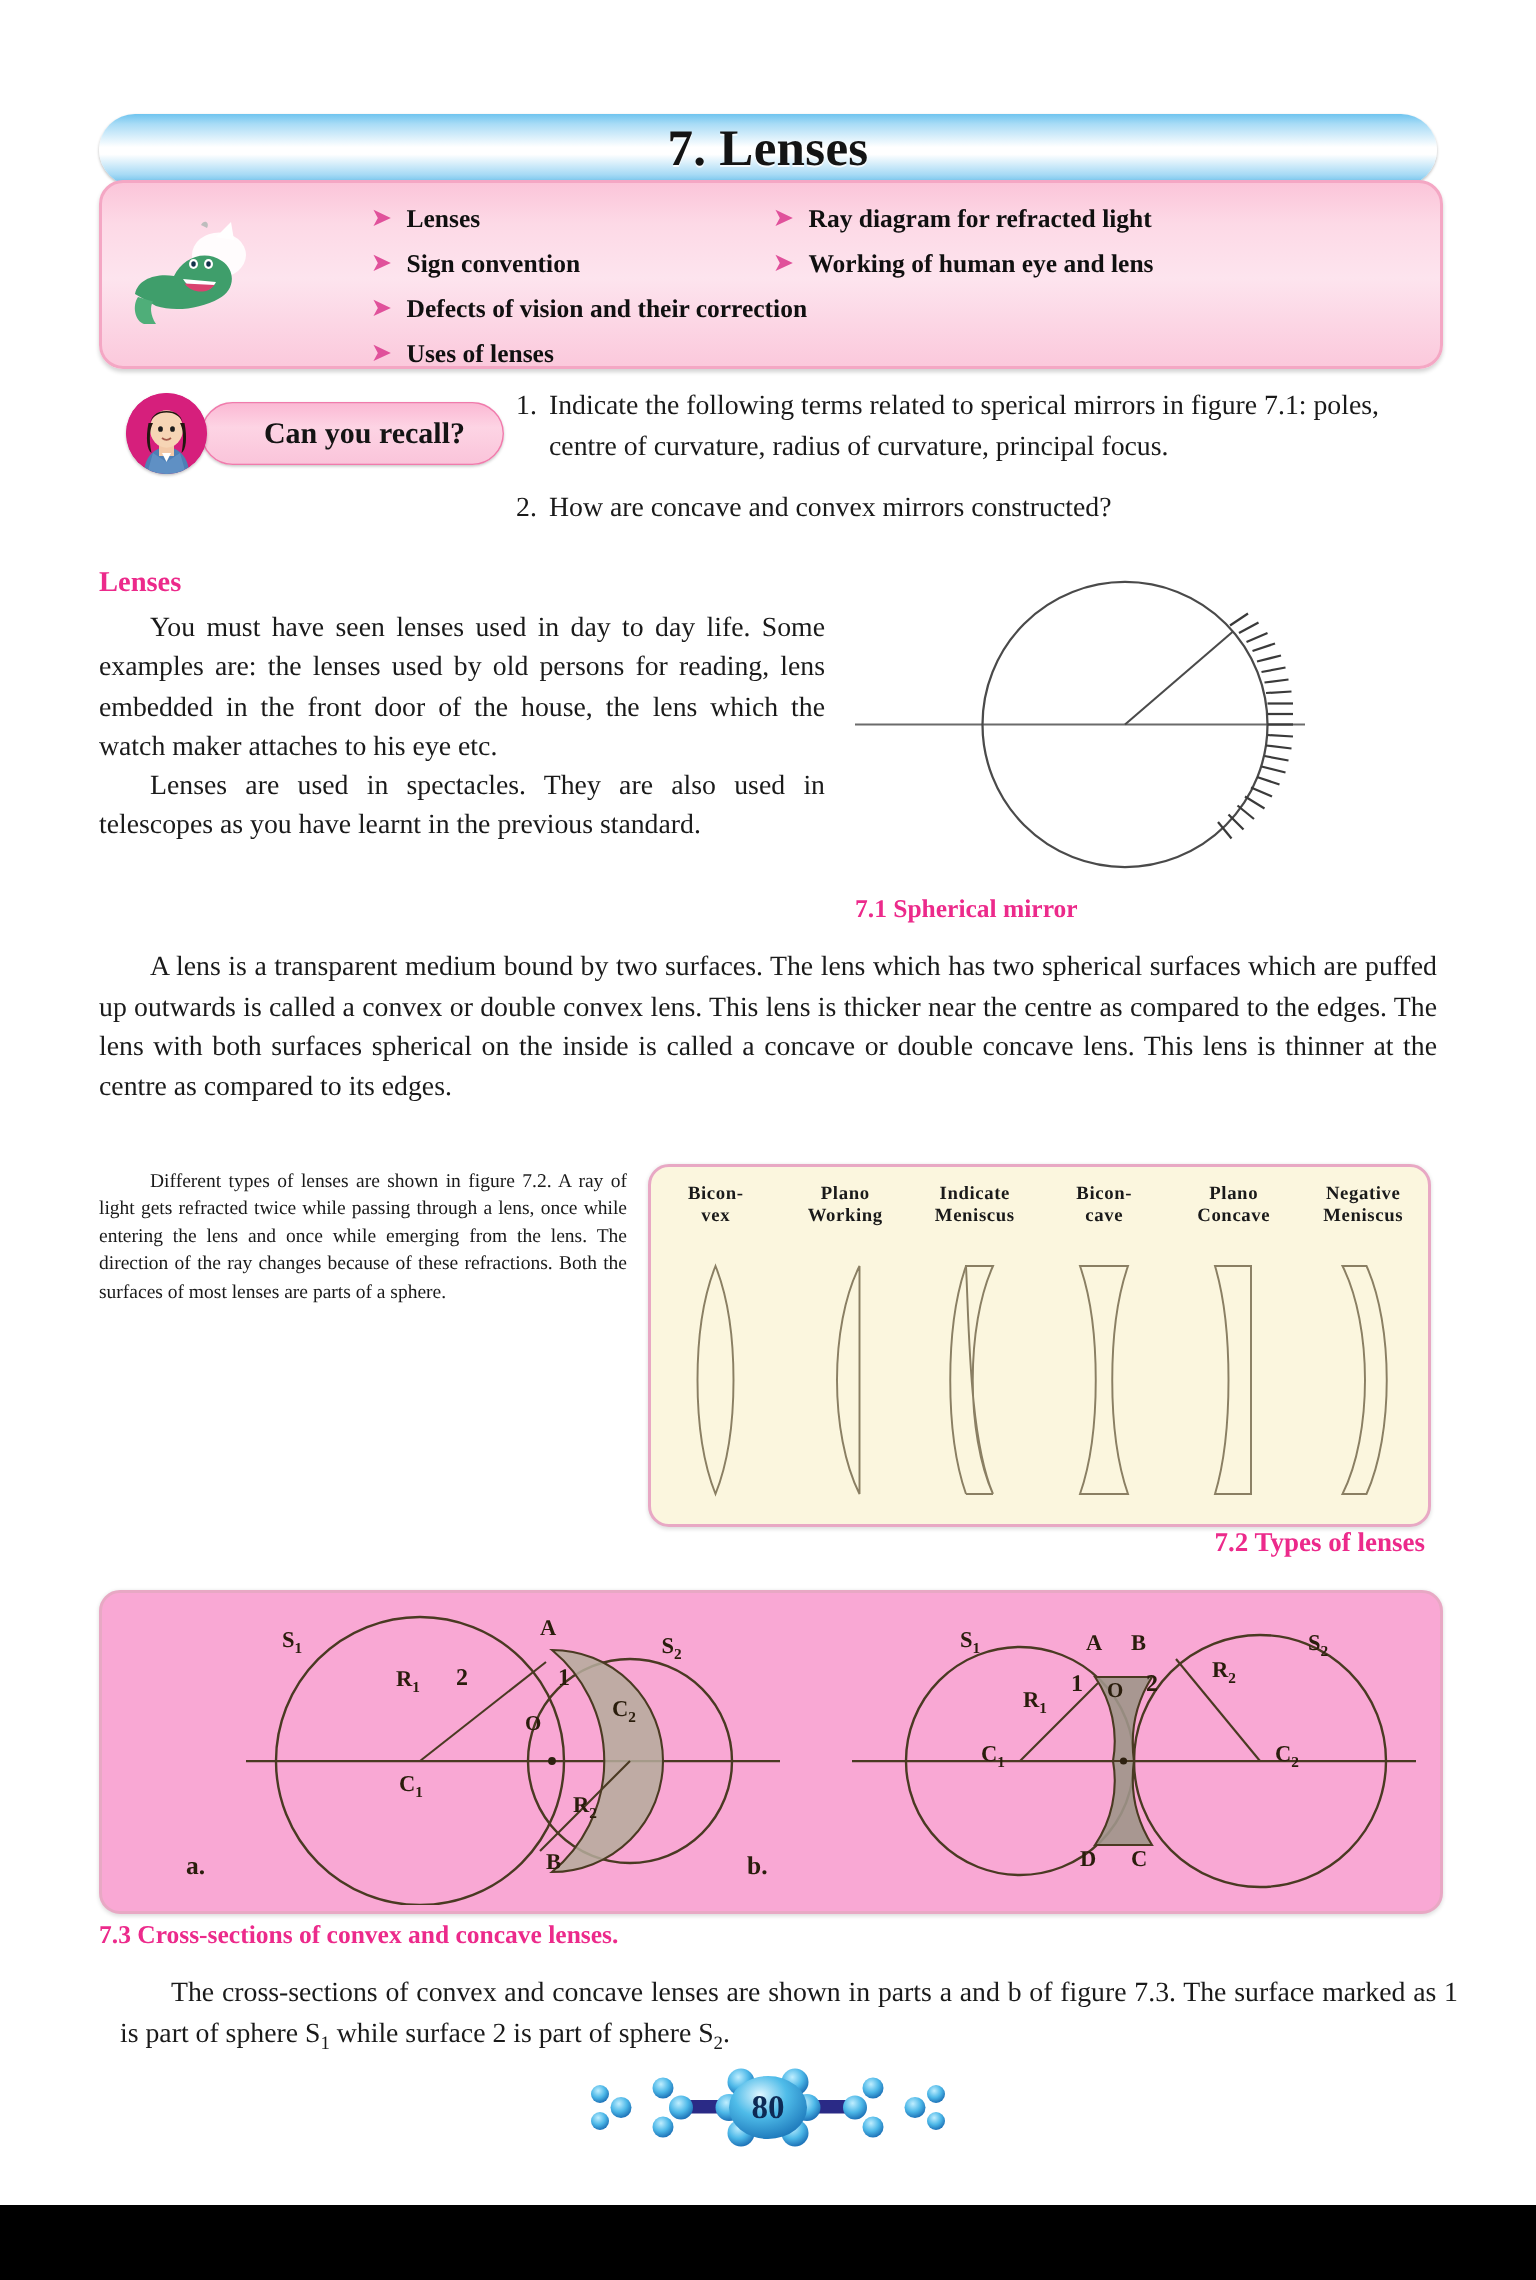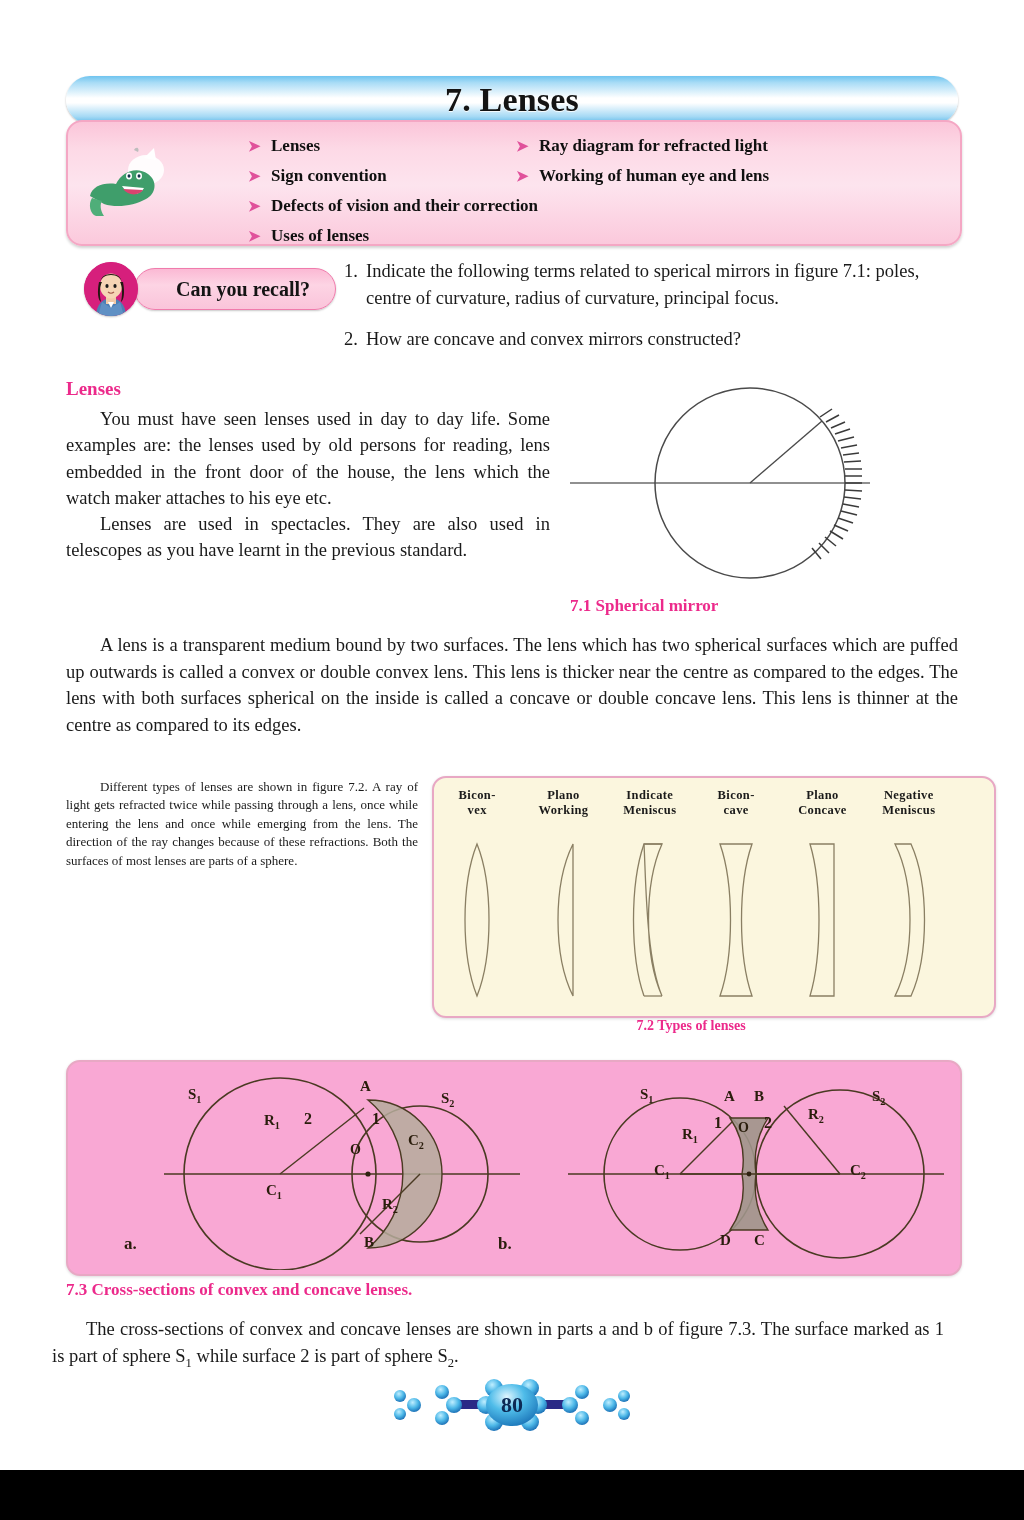--- a/index.html
+++ b/index.html
@@ -65,38 +65,38 @@
   .cap71{position:absolute;left:570px;top:596px;width:390px;text-align:left;
          font-weight:bold;font-size:17px;color:#ec2a8b;}
 
   
   .para-wide{position:absolute;left:66px;top:632px;width:892px;font-size:18.5px;line-height:1.44;text-align:justify;text-indent:34px;}
 
   
   .lcol2{position:absolute;left:66px;top:778px;width:352px;font-size:13px;line-height:1.42;text-align:justify;text-indent:34px;}
   .fig72{
     position:absolute;left:432px;top:776px;width:518px;height:238px;
-    background:#fbf6de;border:2px solid #e8a8c4;border-radius:14px;box-shadow:0 1px 3px rgba(0,0,0,.14);padding-left:42px;
+    background:#fbf6de;border:2px solid #e8a8c4;border-radius:14px;box-shadow:0 1px 3px rgba(0,0,0,.14);
   }
   .lens-labels{position:absolute;left:0;top:10px;width:518px;display:flex;}
   .llab{flex:1;text-align:center;font-weight:bold;font-size:12.5px;color:#1a1a1a;line-height:1.22;letter-spacing:.4px;}
   .lens-shapes{position:absolute;left:0;top:56px;width:518px;height:172px;display:flex;}
   .lshape{flex:1;display:flex;align-items:center;justify-content:center;}
-  .cap72{position:absolute;left:432px;top:1018px;width:518px;text-align:center;
-         font-weight:bold;font-size:14px;color:#ec2a8b;}
+  .cap72{position:absolute;left:432px;top:1018px;width:518px;text-align:right;
+         font-weight:bold;font-size:18px;color:#ec2a8b;}
 
   
   .fig73{
     position:absolute;left:66px;top:1060px;width:892px;height:212px;
     background:#f9a8d4;border:2px solid #e8a8c4;border-radius:14px;box-shadow:0 1px 3px rgba(0,0,0,.14);
   }
   .cap73{position:absolute;left:66px;top:1280px;width:892px;text-align:left;
          font-weight:bold;font-size:17px;color:#ec2a8b;}
 
-  .para-bottom{position:absolute;left:52px;top:1316px;width:892px;font-size:18.5px;line-height:1.46;text-align:justify;text-indent:34px;}
+  .para-bottom{position:absolute;left:80px;top:1316px;width:892px;font-size:18.5px;line-height:1.46;text-align:justify;text-indent:34px;}
 
   
   .pagenum{position:absolute;left:0;top:1374px;width:1024px;height:62px;display:flex;align-items:center;justify-content:center;}
   .pnum-txt{position:absolute;left:0;top:0;width:1024px;height:62px;display:flex;align-items:center;justify-content:center;
             font-weight:bold;font-size:22px;color:#0d2a55;pointer-events:none;}
   sub{font-size:.68em;}
 </style>
 </head>
 <body>
 

